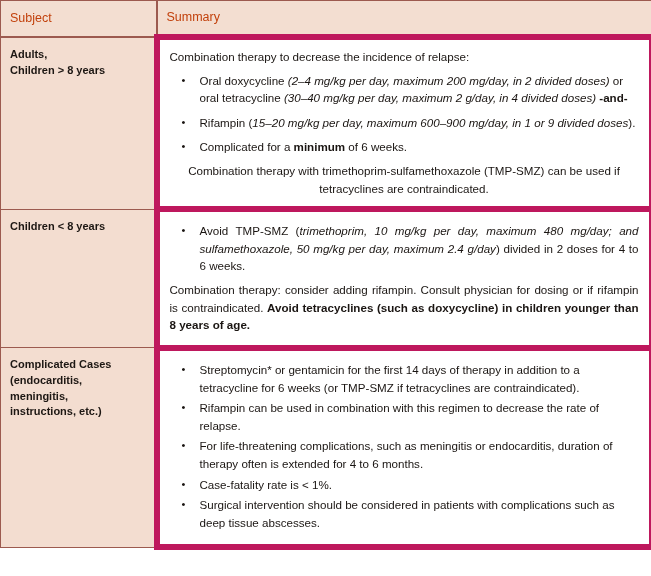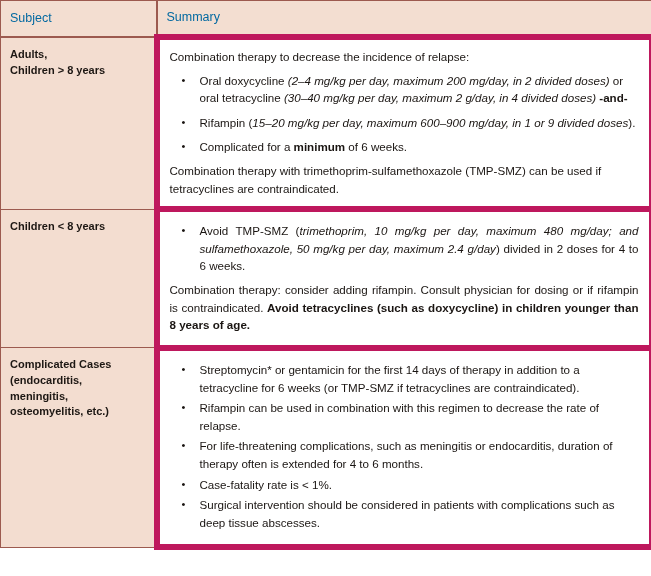--- a/index.html
+++ b/index.html
@@ -24,21 +24,21 @@
   #guideline-table col.summary-col { width: 495px; }
 
   
   thead th {
     background: #f3ded1;
     border: 1px solid #9c5a4f;
     border-bottom: 2px solid #9c5a4f;
     padding: 7px 9px 8px 9px;
     font-weight: normal;
     font-size: 12.5px;
-    color: #0369a1;
+    color: #c2410c;
     text-align: left;
     vertical-align: middle;
     height: 18px;
   }
   thead th.subject-head { border-right: 2px solid #9c5a4f; }
 
   
   td.subject-cell {
     background: #f3ddd0;
     border: 1px solid #9c5a4f;
@@ -57,21 +57,21 @@
     border: 6px solid #be185d;
     padding: 8px 10px 9px 10px;
     font-size: 11.6px;
     color: #1a1512;
     vertical-align: top;
     line-height: 1.52;
   }
 
   
   .para { margin: 0 0 2px 0; }
-  .para.tight { margin-bottom: 0; }
+  .para.tight { margin-bottom: 0; text-align: center; }
   .para.spaced { margin-top: 6px; }
   .justify { text-align: justify; text-justify: inter-word; }
   .b { font-weight: bold; }
   .i { font-style: italic; }
 
   ul.bullets {
     margin: 6px 0 6px 0;
     padding: 0 0 0 30px;
     list-style: none;
   }
@@ -147,21 +147,21 @@
         <p class="para justify spaced"><span>Combination therapy: consider adding rifampin. Consult physician for dosing or if rifampin is contraindicated. </span><span class="b">Avoid tetracyclines (such as doxycycline) in children younger than 8 years of age.</span></p>
       </td>
     </tr>
 
 
     <tr>
       <td class="subject-cell">
         <div>Complicated Cases</div>
         <div>(endocarditis,</div>
         <div>meningitis,</div>
-        <div>osteomyelitis, etc.)</div>
+        <div>instructions, etc.)</div>
       </td>
       <td class="summary-cell">
         <ul class="bullets compact">
           <li>
             <span class="bullet-dot">•</span>
             <span>Streptomycin* or gentamicin for the first 14 days of therapy in addition to a tetracycline for 6 weeks (or TMP-SMZ if tetracyclines are contraindicated).</span>
           </li>
           <li>
             <span class="bullet-dot">•</span>
             <span>Rifampin can be used in combination with this regimen to decrease the rate of relapse.</span>

